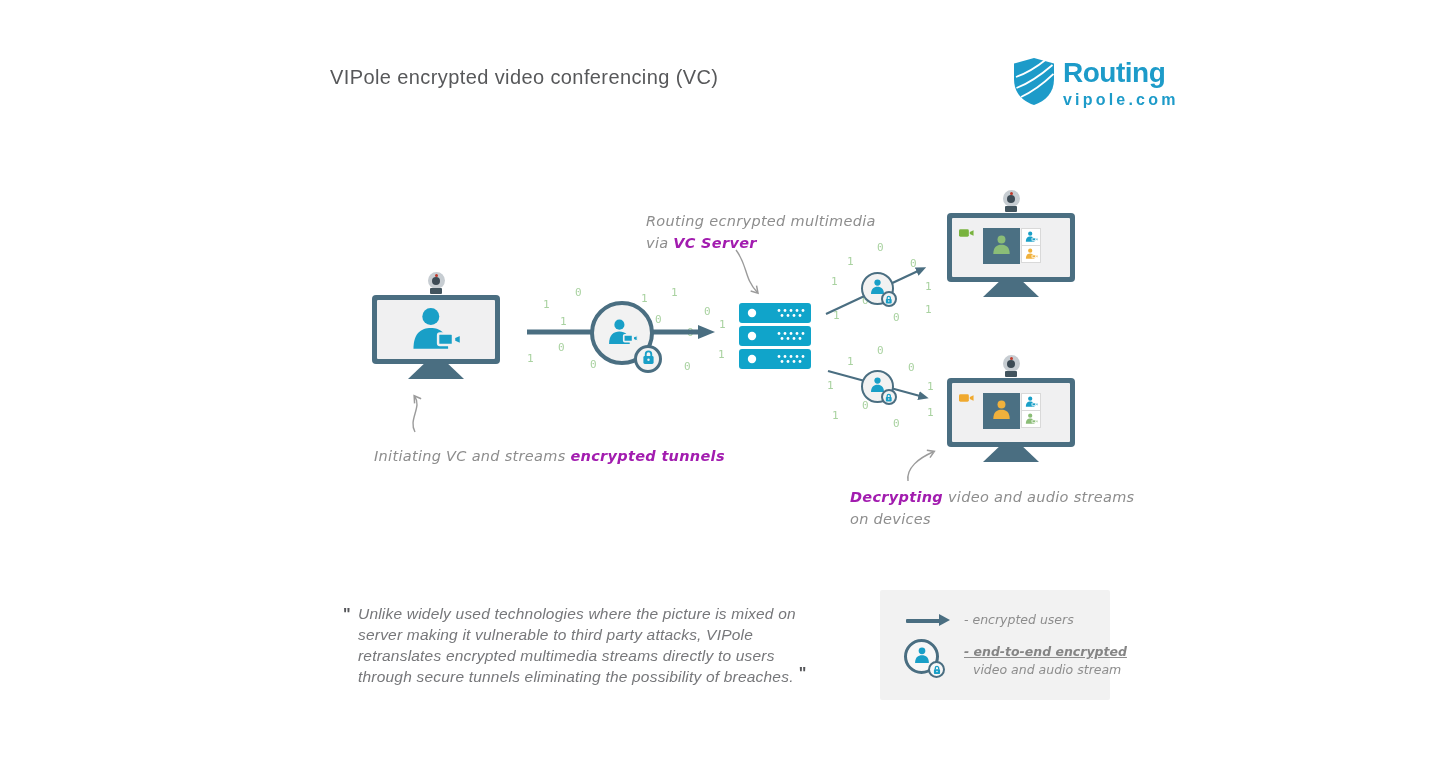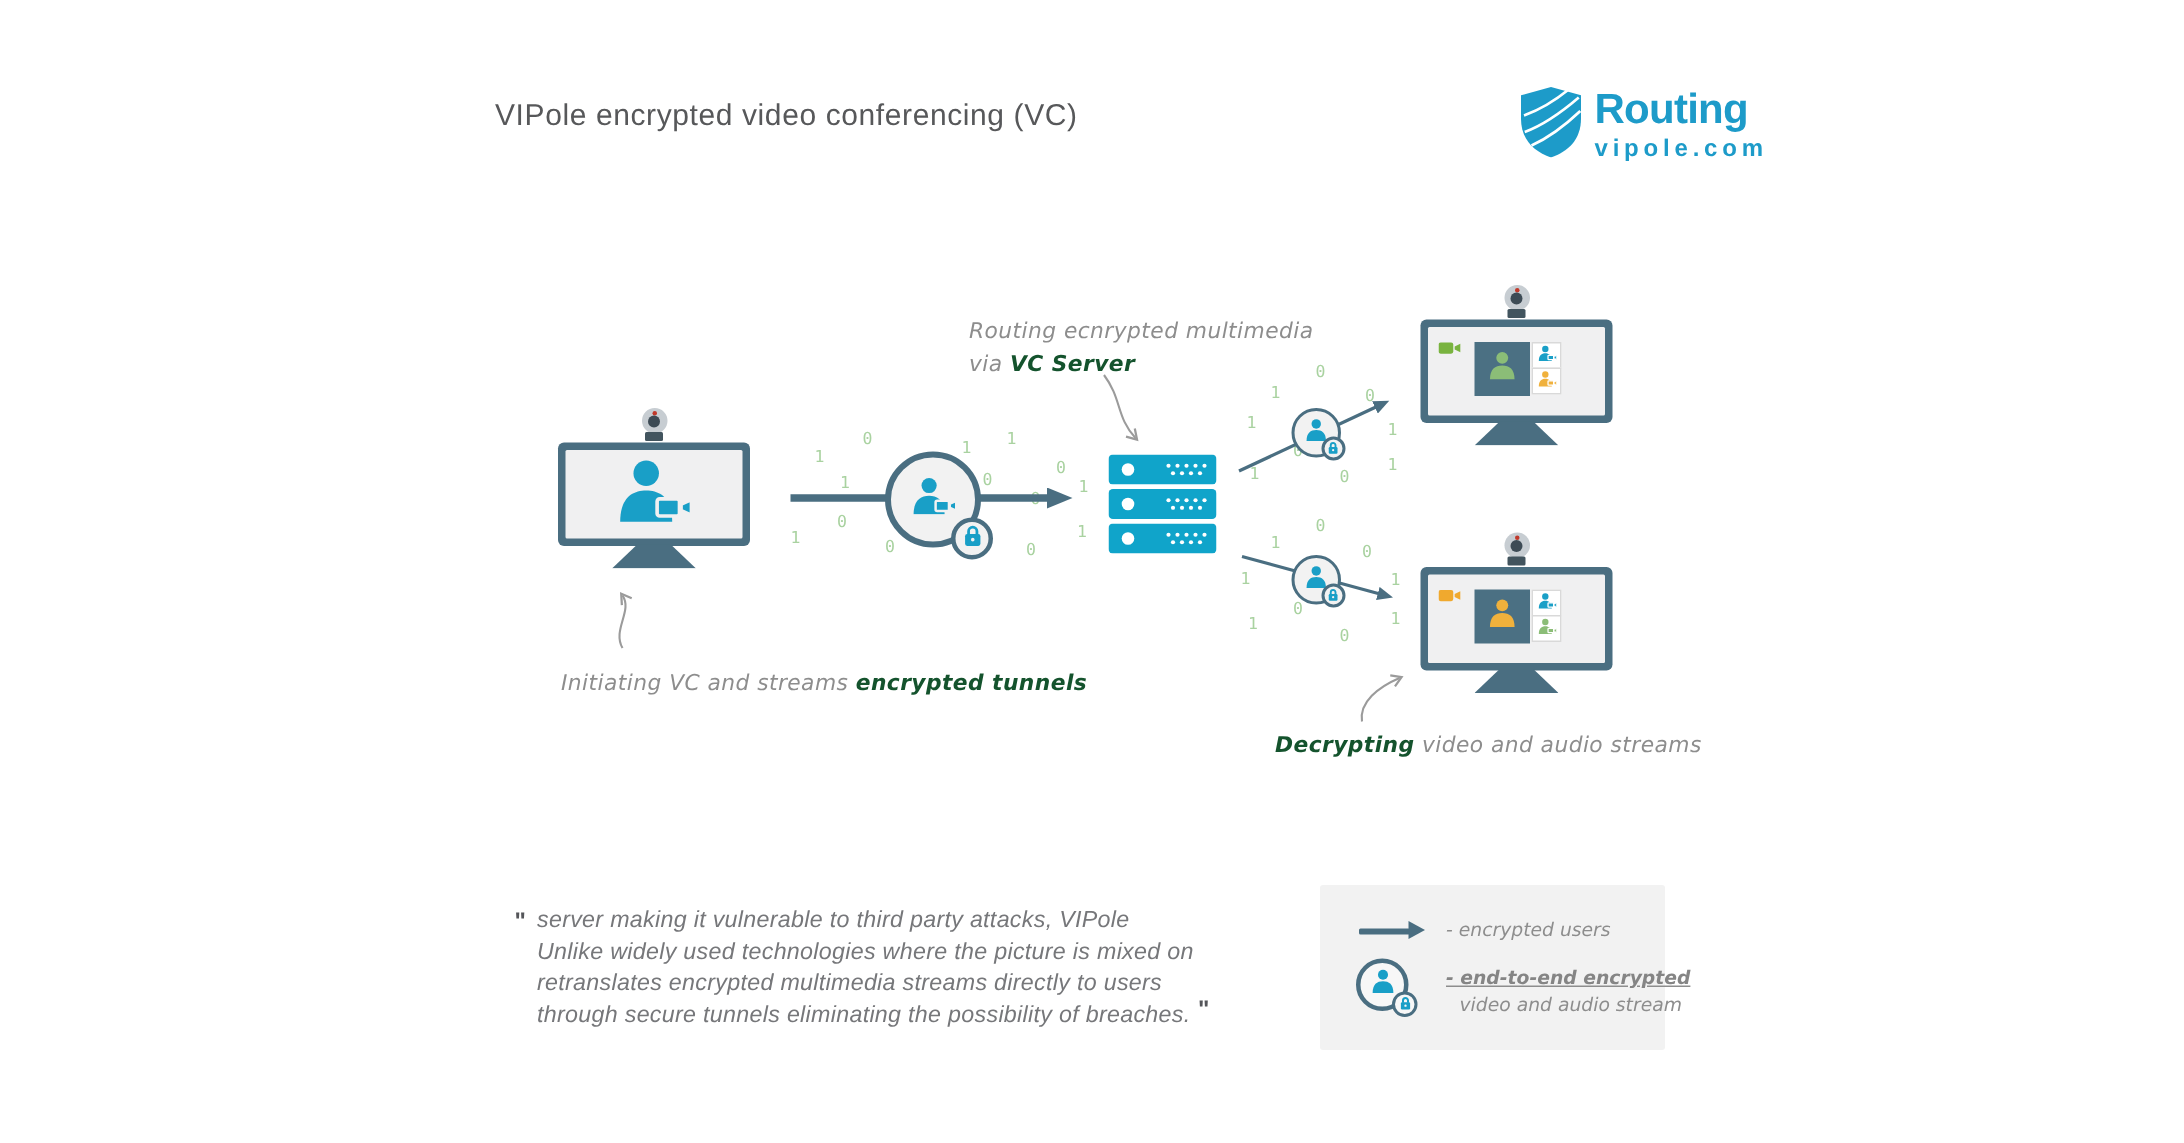--- a/index.html
+++ b/index.html
@@ -10,21 +10,21 @@
   .title{position:absolute;left:330px;top:66px;font-size:20px;font-weight:500;
          color:#57585a;letter-spacing:0.4px;}
   .logo{position:absolute;left:1014px;top:58px;display:flex;gap:9px;align-items:flex-start;}
   .logo-texts{display:flex;flex-direction:column;}
   .logo-name{font-size:28px;line-height:30px;font-weight:700;color:#1d9bc9;letter-spacing:-0.5px;}
   .logo-domain{font-size:16px;font-weight:600;color:#1d9bc9;letter-spacing:3.2px;margin-top:3px;}
 
   
   .hand{position:absolute;font-family:"DejaVu Sans",sans-serif;font-style:italic;
         color:#8d8d8d;font-size:14.5px;line-height:21.5px;letter-spacing:0.3px;white-space:nowrap;}
-  .hand b{font-weight:700;color:#14532d;}
+  .hand b{font-weight:700;color:#a21caf;}
 
   
   .monitor{position:absolute;width:128px;z-index:1;}
   .webcam{position:relative;width:17px;height:23px;margin:0 auto;}
   .cam-ring{position:absolute;left:0;top:0;width:17px;height:17px;border-radius:50%;
             background:#c7cdd2;}
   .cam-center{position:absolute;left:4.5px;top:5px;width:8px;height:8px;border-radius:50%;background:#3d4b55;}
   .cam-reddot{position:absolute;left:7px;top:1.5px;width:3px;height:3px;border-radius:50%;background:#c0392b;}
   .cam-mount{position:absolute;left:2.5px;top:16px;width:12px;height:6px;border-radius:1px;background:#42545e;}
   .frame{position:relative;width:128px;height:69px;background:#4a6e81;border-radius:4px;}
@@ -118,20 +118,21 @@
       <span>via </span><b>VC Server</b>
     </div>
   </div>
 
   <div class="hand" style="left:374px;top:446px;">
     <span>Initiating VC and streams </span><b>encrypted tunnels</b>
   </div>
 
   <div class="hand" style="left:850px;top:487px;">
     <div><b>Decrypting</b><span> video and audio streams</span></div>
+    <div><span>on devices</span></div>
   </div>
 
   <div class="monitor" style="left:372px;top:272px;">
     <div class="webcam">
       <div class="cam-ring"></div>
         <div class="cam-reddot"></div>
         <div class="cam-center"></div>
         <div class="cam-mount"></div>
     </div>
     <div class="frame">
@@ -407,22 +408,22 @@
       <span class="bit" style="left: 827px; top: 379px;">1</span>
       <span class="bit" style="left: 927px; top: 380px;">1</span>
       <span class="bit" style="left: 862px; top: 399px;">0</span>
       <span class="bit" style="left: 927px; top: 406px;">1</span>
       <span class="bit" style="left: 832px; top: 409px;">1</span>
       <span class="bit" style="left: 893px; top: 417px;">0</span>
     </div>
 
   <div class="quote">
     <span class="qmark qopen">"</span>
+    <div>Unlike widely used technologies where the picture is mixed on</div>
     <div>server making it vulnerable to third party attacks, VIPole</div>
-    <div>Unlike widely used technologies where the picture is mixed on</div>
     <div>retranslates encrypted multimedia streams directly to users</div>
     <div><span>through secure tunnels eliminating the possibility of breaches.</span><span class="qmark qclose">"</span></div>
   </div>
 
   <div class="legend">
     <div class="lg-arrow-line"></div>
     <div class="lg-arrow-head"></div>
     <div class="legend-label" style="left:84px;top:21px;">- encrypted users</div>
 
     <div class="lg-circle">

